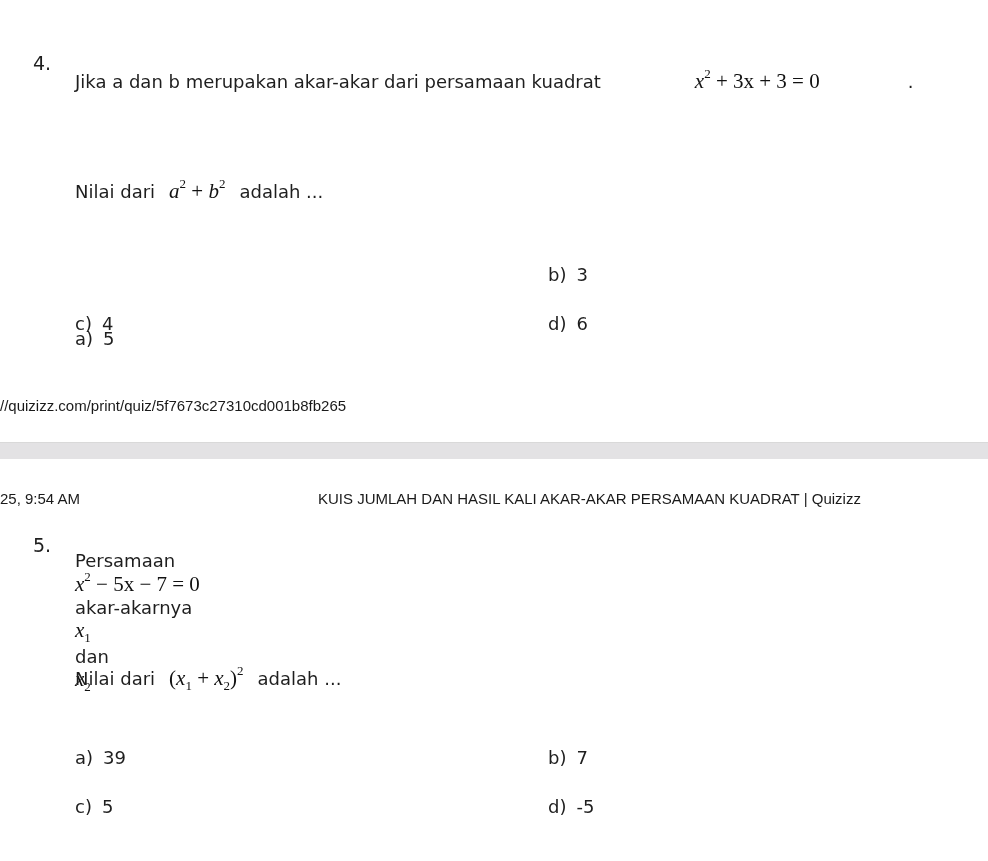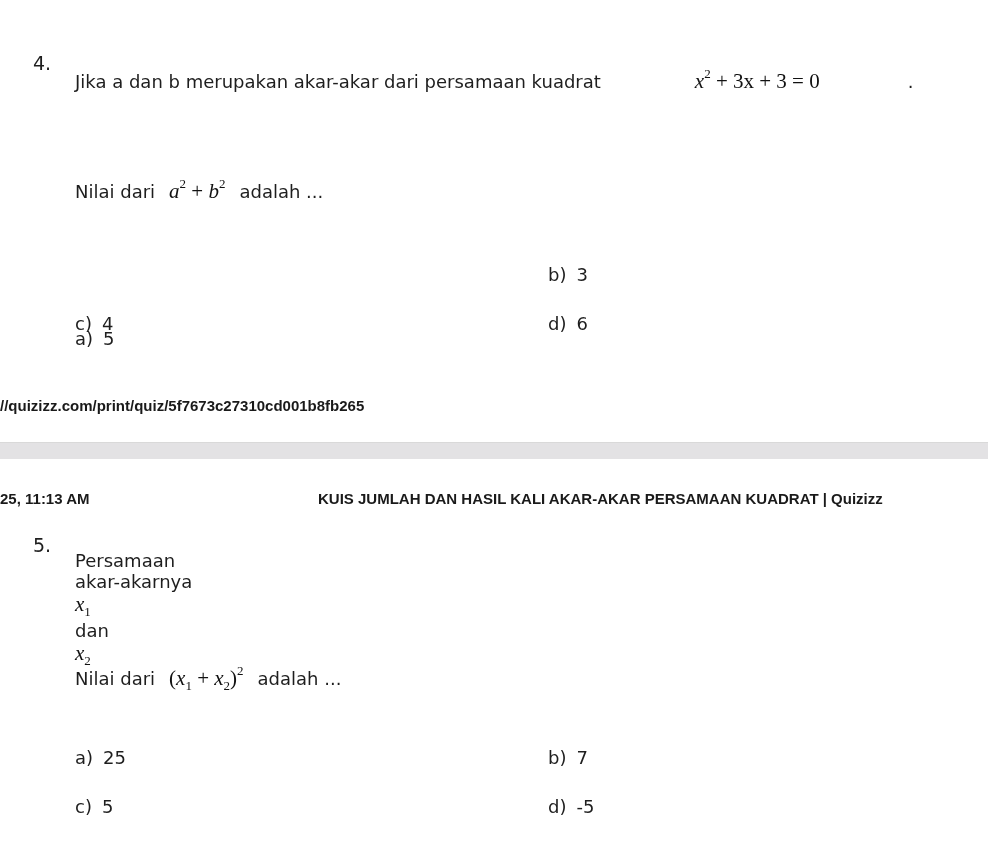--- a/index.html
+++ b/index.html
@@ -44,21 +44,20 @@
       font-family: "DejaVu Sans", sans-serif;
       font-size: 18px;
       color: #1e1e1e;
     }
     .option .letter { margin-right: 10px; }
 
     .footer-url, .header-time, .header-title {
       font-family: "Liberation Sans", sans-serif;
       font-size: 15px;
       color: #1a1a1a;
-      font-weight: bold;
     }
     .page-gap {
       position: absolute;
       left: 0;
       top: 442px;
       width: 988px;
       height: 16px;
       background: #e3e2e4;
       border-top: 1px solid #d9d9d9;
     }
@@ -103,29 +102,33 @@
   </div>
   <div class="abs option" style="left:548px; top:313px;">
     <span class="letter">d)</span><span>6</span>
   </div>
 </div>
 
 <div class="abs footer-url" style="left:0px; top:397px;">//quizizz.com/print/quiz/5f7673c27310cd001b8fb265</div>
 
 <div class="page-gap"></div>
 
-<div class="abs header-time" style="left:0px; top:490px;">25, 11:13 AM</div>
+<div class="abs header-time" style="left:0px; top:490px;">25, 9:54 AM</div>
 <div class="abs header-title" style="left:318px; top:490px;">KUIS JUMLAH DAN HASIL KALI AKAR-AKAR PERSAMAAN KUADRAT | Quizizz</div>
 
 <div>
   <div class="abs qnum" style="left:33px; top:534px;">5.</div>
 
   <div class="abs qtext" style="left:75px; top:550px;flex-direction:column;">
     <span>Persamaan</span>
     <span class="gap-m"></span>
+    <span class="math">
+      <i>x</i><sup>2</sup>
+      <span>− 5x − 7 = 0</span>
+    </span>
     <span class="gap-s"></span>
     <span>akar-akarnya</span>
     <span class="gap-s"></span>
     <span class="math">
       <i>x</i><sub>1</sub>
     </span>
     <span class="gap-s"></span>
     <span>dan</span>
     <span class="gap-s" style="width:8px"></span>
     <span class="math">
@@ -139,21 +142,21 @@
     <span class="math">
       <span>(</span><i>x</i><sub>1</sub>
       <span>+</span>
       <i>x</i><sub>2</sub><span>)</span><sup>2</sup>
     </span>
     <span class="gap-s"></span>
     <span>adalah ...</span>
   </div>
 
   <div class="abs option" style="left:75px; top:747px;">
-    <span class="letter">a)</span><span>25</span>
+    <span class="letter">a)</span><span>39</span>
   </div>
   <div class="abs option" style="left:548px; top:747px;">
     <span class="letter">b)</span><span>7</span>
   </div>
   <div class="abs option" style="left:75px; top:796px;">
     <span class="letter">c)</span><span>5</span>
   </div>
   <div class="abs option" style="left:548px; top:796px;">
     <span class="letter">d)</span><span>-5</span>
   </div>

